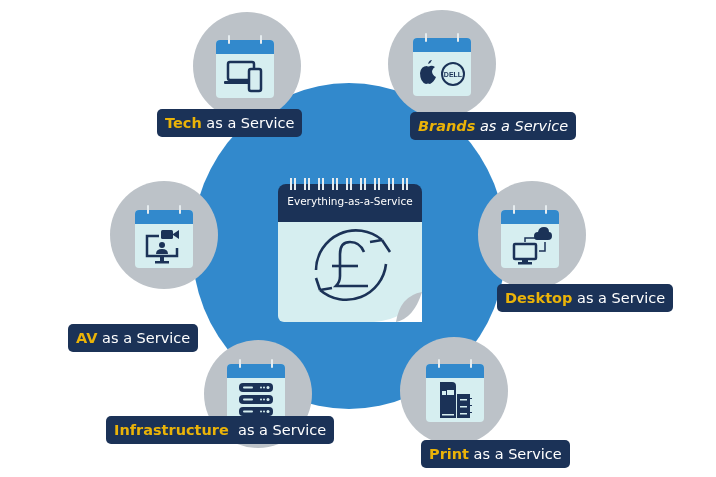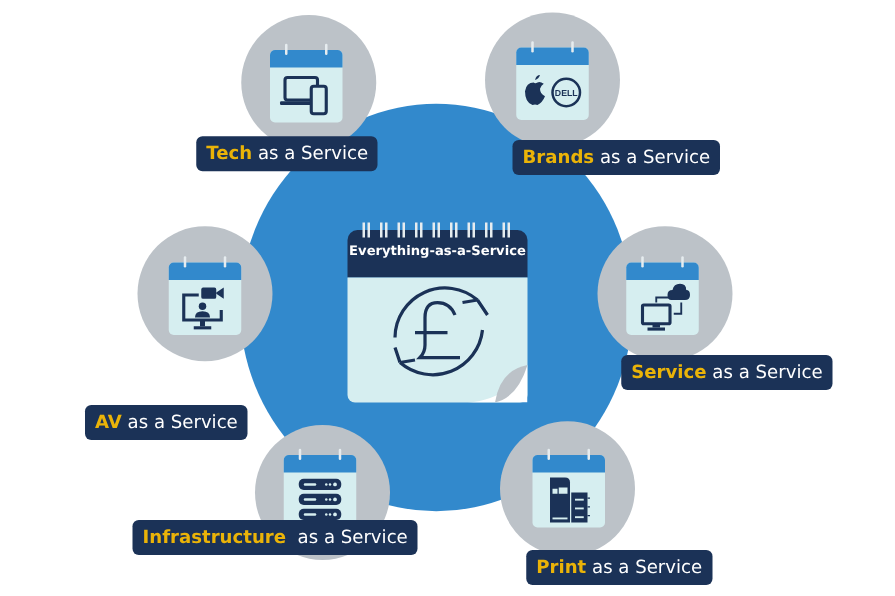--- a/index.html
+++ b/index.html
@@ -13,21 +13,21 @@
     .cal .ring { position:absolute; top:-5px; width:2px; height:9px; background:#e6ecef; border-radius:1px; }
     .cal .ring.l { left:12px; } .cal .ring.r { right:12px; }
     .cal svg { position:absolute; left:0; top:14px; width:58px; height:44px; }
     .label { position:absolute; height:28px; line-height:28px; background:#1b3257; border-radius:5px;
              color:#ffffff; font-size:14.5px; padding:0 8px; white-space:nowrap; box-sizing:border-box; }
     .label .hl { color:#eab308; font-weight:bold; }
     .center-card { position:absolute; left:278px; top:178px; width:144px; height:144px; }
     .center-card .head { position:absolute; left:0; top:6px; width:144px; height:38px; background:#1b3257;
                          border-radius:8px 8px 0 0; }
     .center-card .head-text { position:absolute; left:0; right:0; top:17px; text-align:center; color:#fff;
-                              font-size:10.5px; font-weight:bold; }
+                              font-size:10.5px; font-weight:normal; }
     .center-card .body { position:absolute; left:0; top:44px; width:144px; height:100px; background:#d6eef0;
                          border-radius:0 0 6px 6px; }
     .center-card .coil { position:absolute; top:0; width:2px; height:12px; background:#e6ecef; }
   </style>
 </head>
 <body>
 
 <div class="big-circle"></div>
 
 <div class="center-card">
@@ -84,21 +84,21 @@
   <div class="top"></div>
     <div class="ring l"></div>
     <div class="ring r"></div>
   <svg viewBox="0 0 58 44">
     <path d="M14 14 Q8 14 7 21 Q7 30 13 32 Q15 31 17 32 Q21 30 23 25 Q19 23 19 19 Q20 16 22 15 Q19 13 17 14 Q15 15 14 14 Z" fill="#1b3257"></path>
     <path d="M15 12 Q16 8 19 8 Q18 11 15 12 Z" fill="#1b3257"></path>
     <circle cx="40" cy="22" r="11" fill="#d6eef0" stroke="#1b3257" stroke-width="2"></circle>
     <text x="40" y="25" text-anchor="middle" font-size="7" font-weight="bold" fill="#1b3257" font-family="Liberation Sans, sans-serif">DELL</text>
   </svg>
 </div>
-<div class="label" style="left:410px;top:112px;">
+<div class="label" style="left:410px;top:112px;font-style:italic;">
   <span class="hl">Brands</span><span> as a Service</span>
 </div>
 
 <div class="node-circle" style="left:110px;top:181px;"></div>
 <div class="cal" style="left:135px;top:210px;">
   <div class="top"></div>
     <div class="ring l"></div>
     <div class="ring r"></div>
   <svg viewBox="0 0 58 44">
     <path d="M24 12 L12 12 L12 32 L42 32 L42 24" fill="none" stroke="#1b3257" stroke-width="2.5"></path>
@@ -122,21 +122,21 @@
   <svg viewBox="0 0 58 44">
     <rect x="13" y="20" width="22" height="15" rx="1" fill="none" stroke="#1b3257" stroke-width="2.5"></rect>
     <rect x="21" y="35" width="6" height="3" fill="#1b3257"></rect>
     <rect x="17" y="38" width="14" height="2.5" fill="#1b3257"></rect>
     <path d="M36 16 Q33 16 33 12 Q33 8 37 8 Q38 3 43 3 Q48 3 48 8 Q51 8 51 12 Q51 16 47 16 Z" fill="#1b3257"></path>
     <path d="M36 14 L24 14 L24 18" fill="none" stroke="#1b3257" stroke-width="1.5"></path>
     <path d="M44 18 L44 27 L38 27" fill="none" stroke="#1b3257" stroke-width="1.5"></path>
   </svg>
 </div>
 <div class="label" style="left:497px;top:284px;">
-  <span class="hl">Service</span><span> as a Service</span>
+  <span class="hl">Desktop</span><span> as a Service</span>
 </div>
 
 <div class="node-circle" style="left:204px;top:340px;"></div>
 <div class="cal" style="left:227px;top:364px;">
   <div class="top"></div>
     <div class="ring l"></div>
     <div class="ring r"></div>
   <svg viewBox="0 0 58 44">
     <rect x="12" y="5" width="34" height="9" rx="4" fill="#1b3257"></rect>
     <rect x="12" y="17" width="34" height="9" rx="4" fill="#1b3257"></rect>

